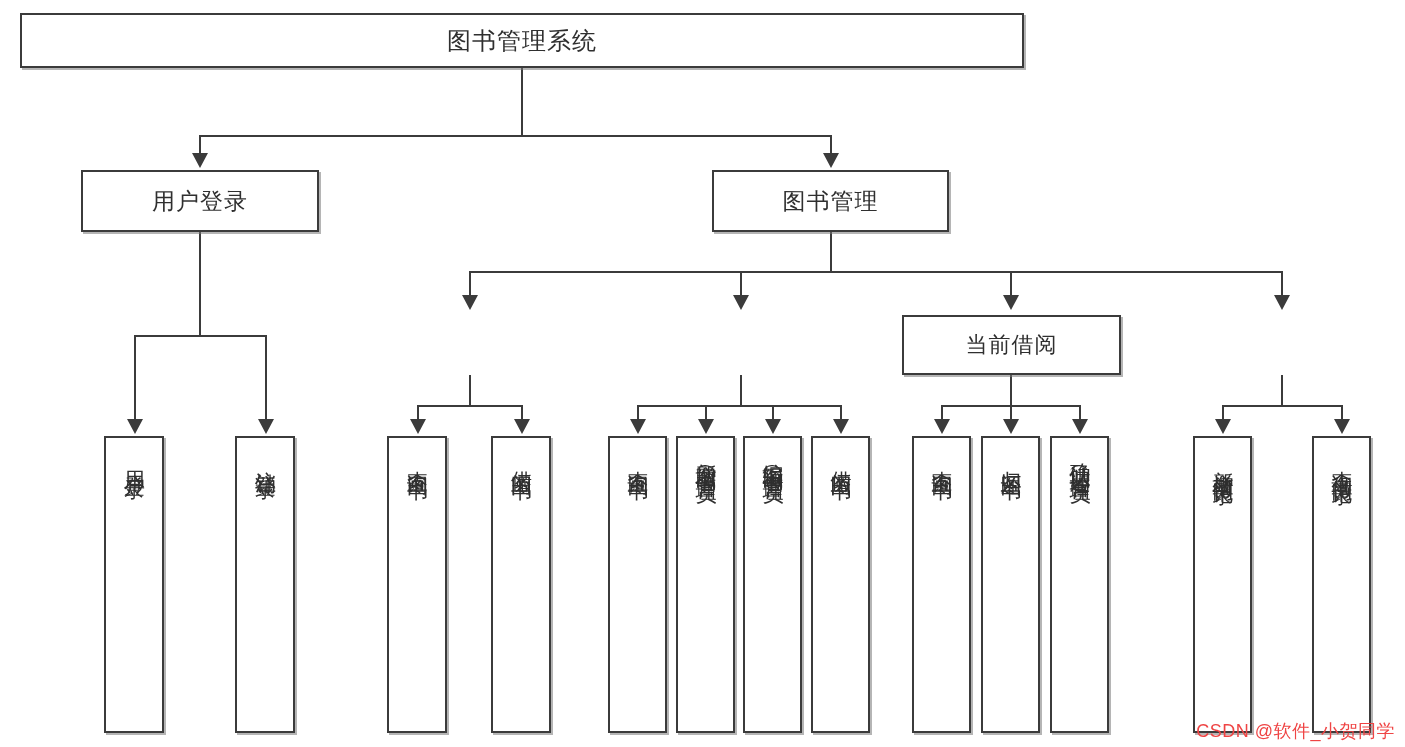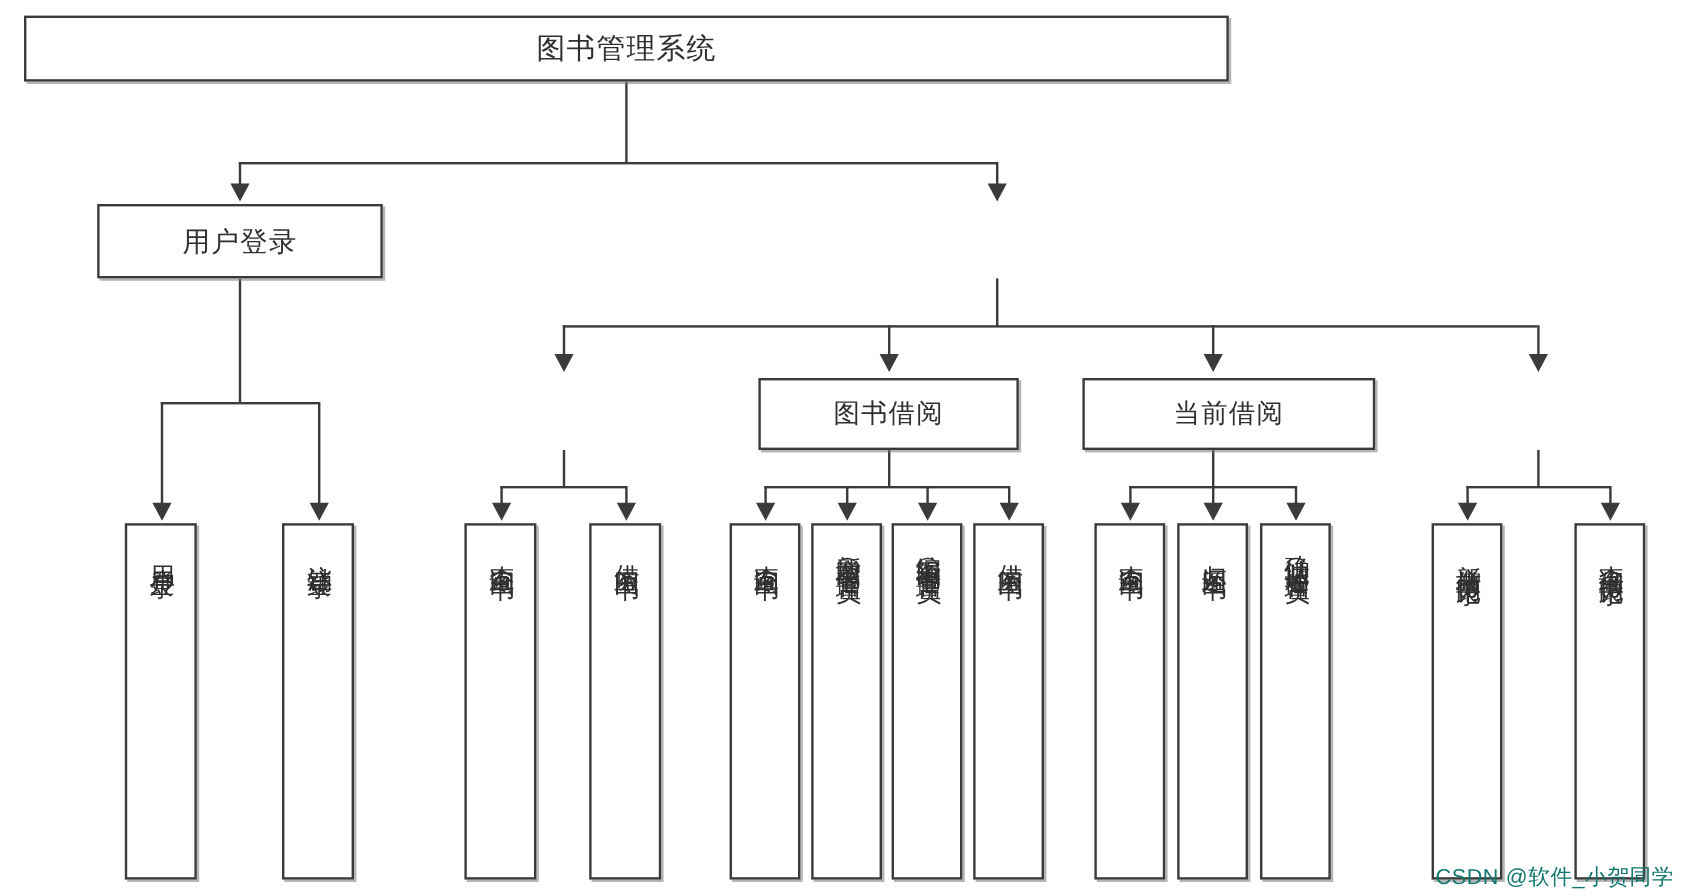--- a/index.html
+++ b/index.html
@@ -62,21 +62,21 @@
     border-right:8px solid transparent;
     border-top:15px solid #3b3b3b;
     z-index:2;
   }
 
   
   #watermark{
     position:absolute;
     right:10px;bottom:4px;
     font-size:18px;
-    color:#0f766e;
+    color:#ef4444;
     letter-spacing:.5px;
     white-space:nowrap;
     z-index:5;
     user-select:none;
   }
 </style>
 </head>
 <body>
 
 <div id="diagram">
@@ -143,25 +143,25 @@
   <div class="ln v" style="left:1341px;top:405px;height:16px;"></div>
   <div class="arrow" style="left:1334px;top:419px;"></div>
 
   <div class="node lv1" style="left:20px;top:13px;width:1004px;height:55px;">
     <span class="lbl">图书管理系统</span>
   </div>
 
   <div class="node lv2" style="left:81px;top:170px;width:238px;height:62px;">
     <span class="lbl">用户登录</span>
   </div>
-
-  <div class="node lv3" style="left:632px;top:315px;width:217px;height:60px;">
-    <span class="lbl">图书借阅</span>
-  </div>
-  <div class="node lv3" style="left:902px;top:315px;width:244px;height:60px;">
+  <div class="node lv2" style="left:712px;top:170px;width:237px;height:62px;">
+    <span class="lbl">图书管理</span>
+  </div>
+
+  <div class="node lv3" style="left:902px;top:315px;width:219px;height:60px;">
     <span class="lbl">当前借阅</span>
   </div>
 
   <div class="node leaf" style="left:104px;top:436px;width:60px;height:297px;">
     <span class="lbl">用户登录</span>
   </div>
   <div class="node leaf" style="left:235px;top:436px;width:60px;height:297px;">
     <span class="lbl">注销登录</span>
   </div>
 

